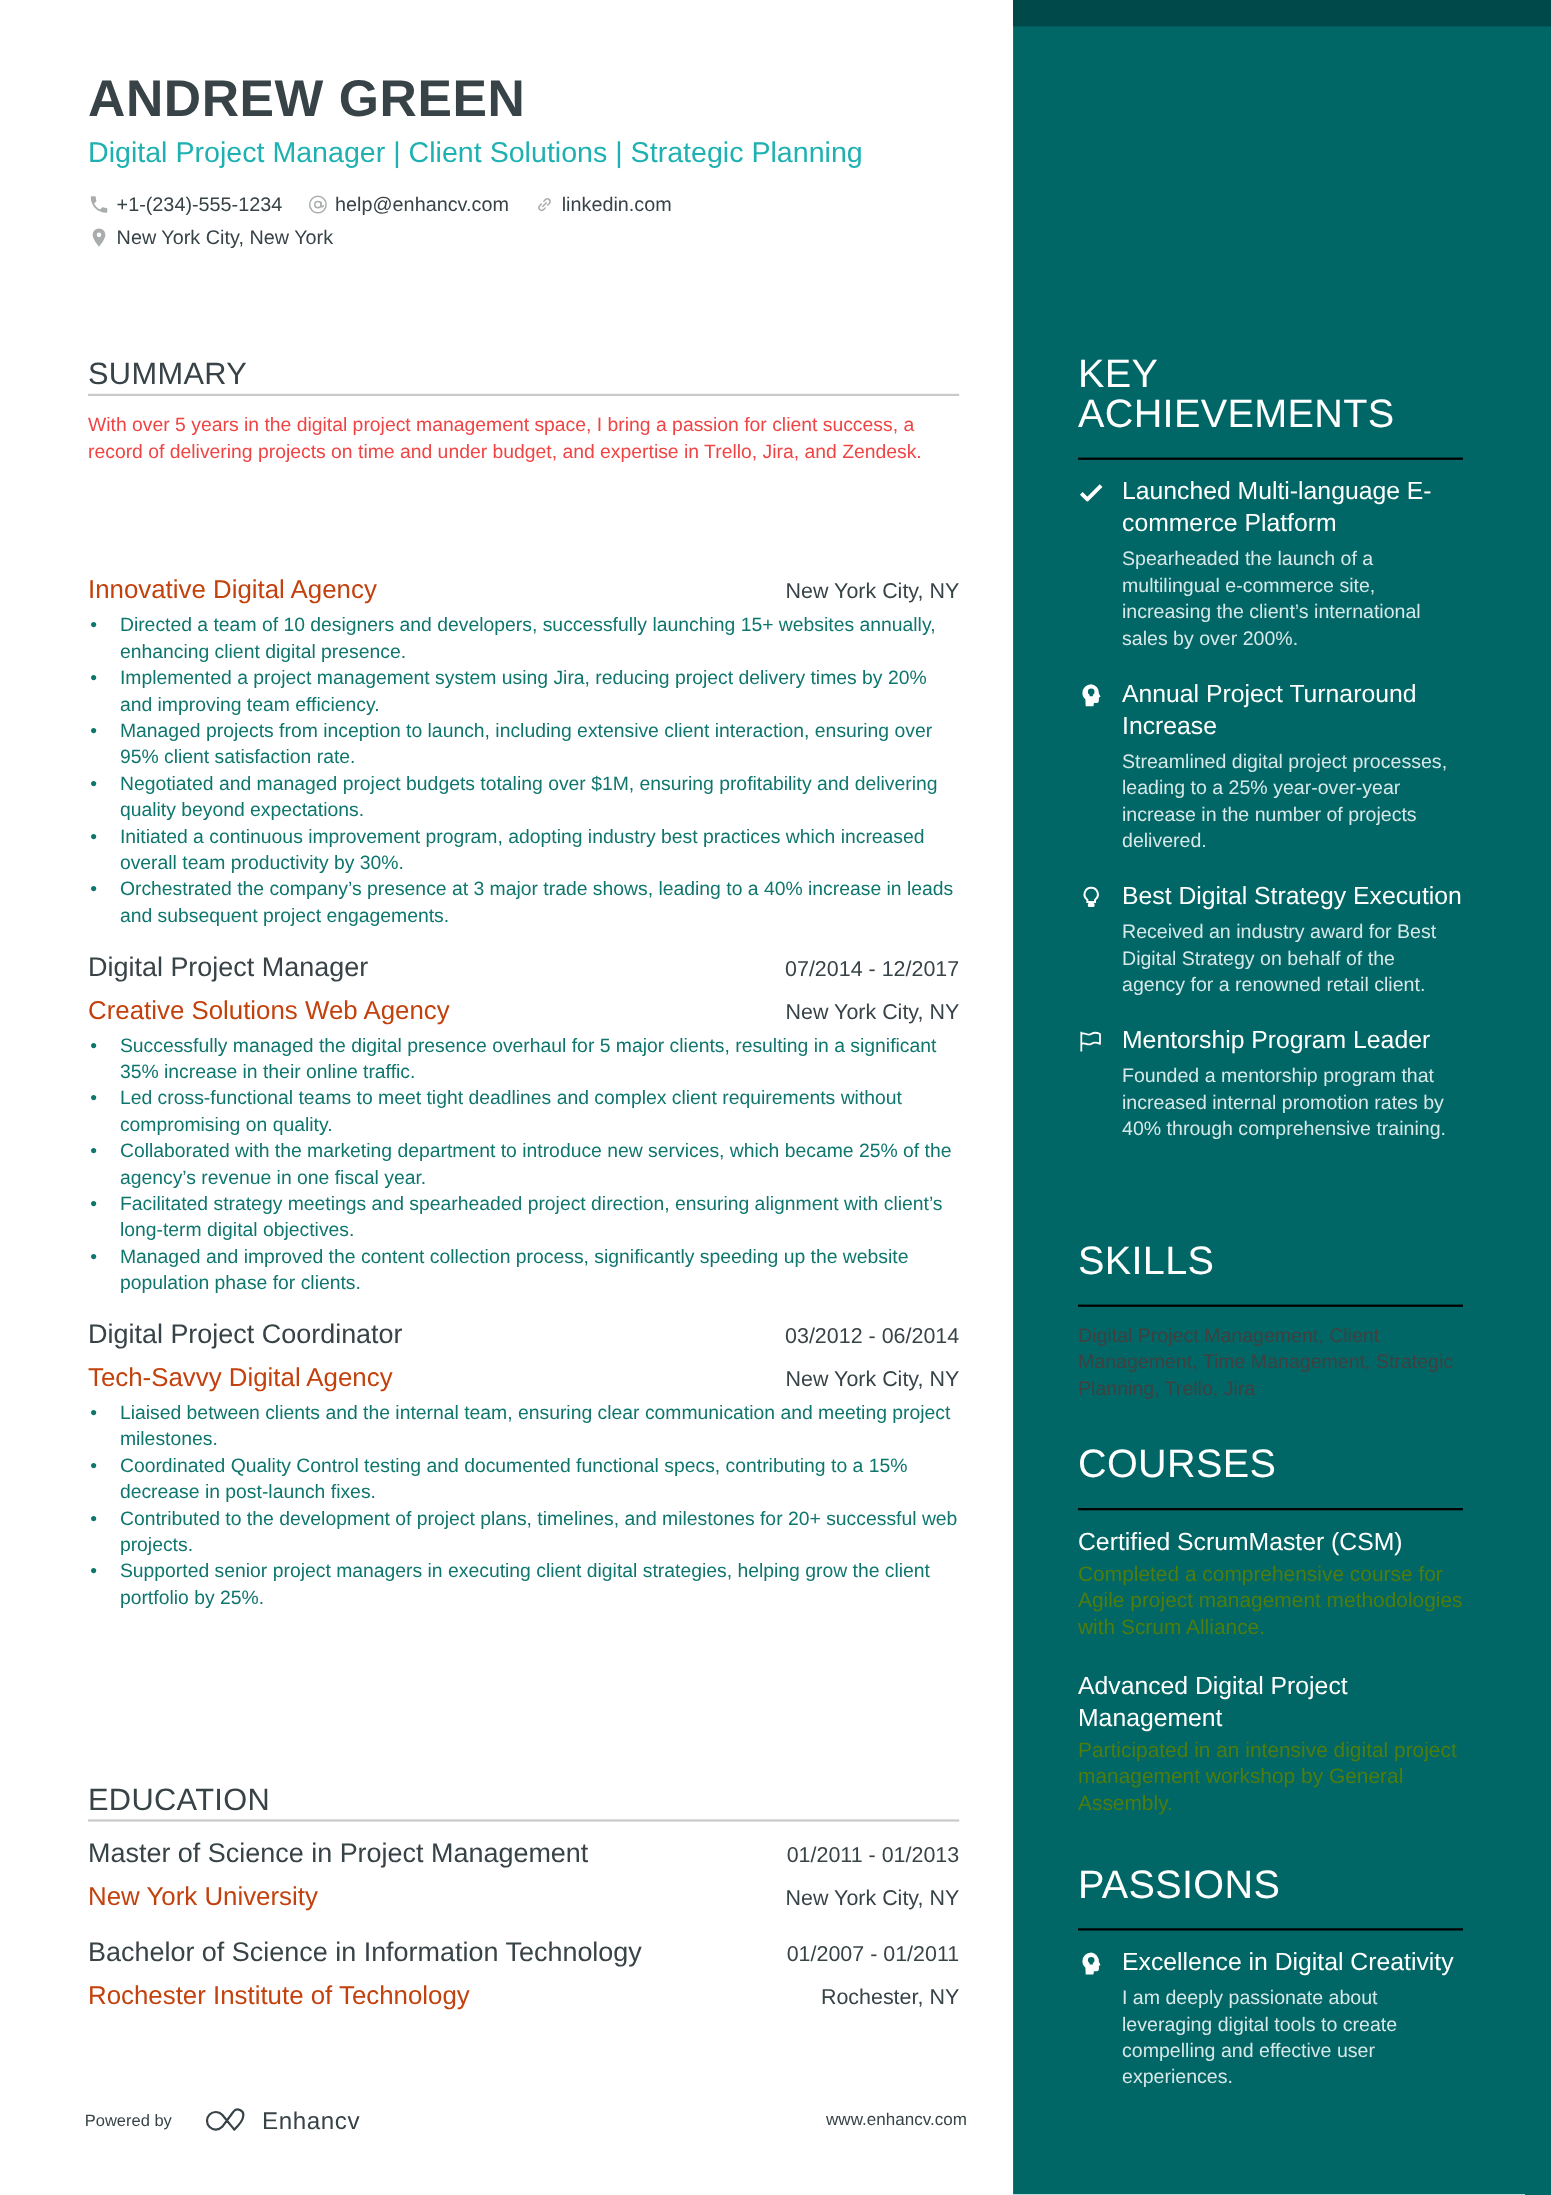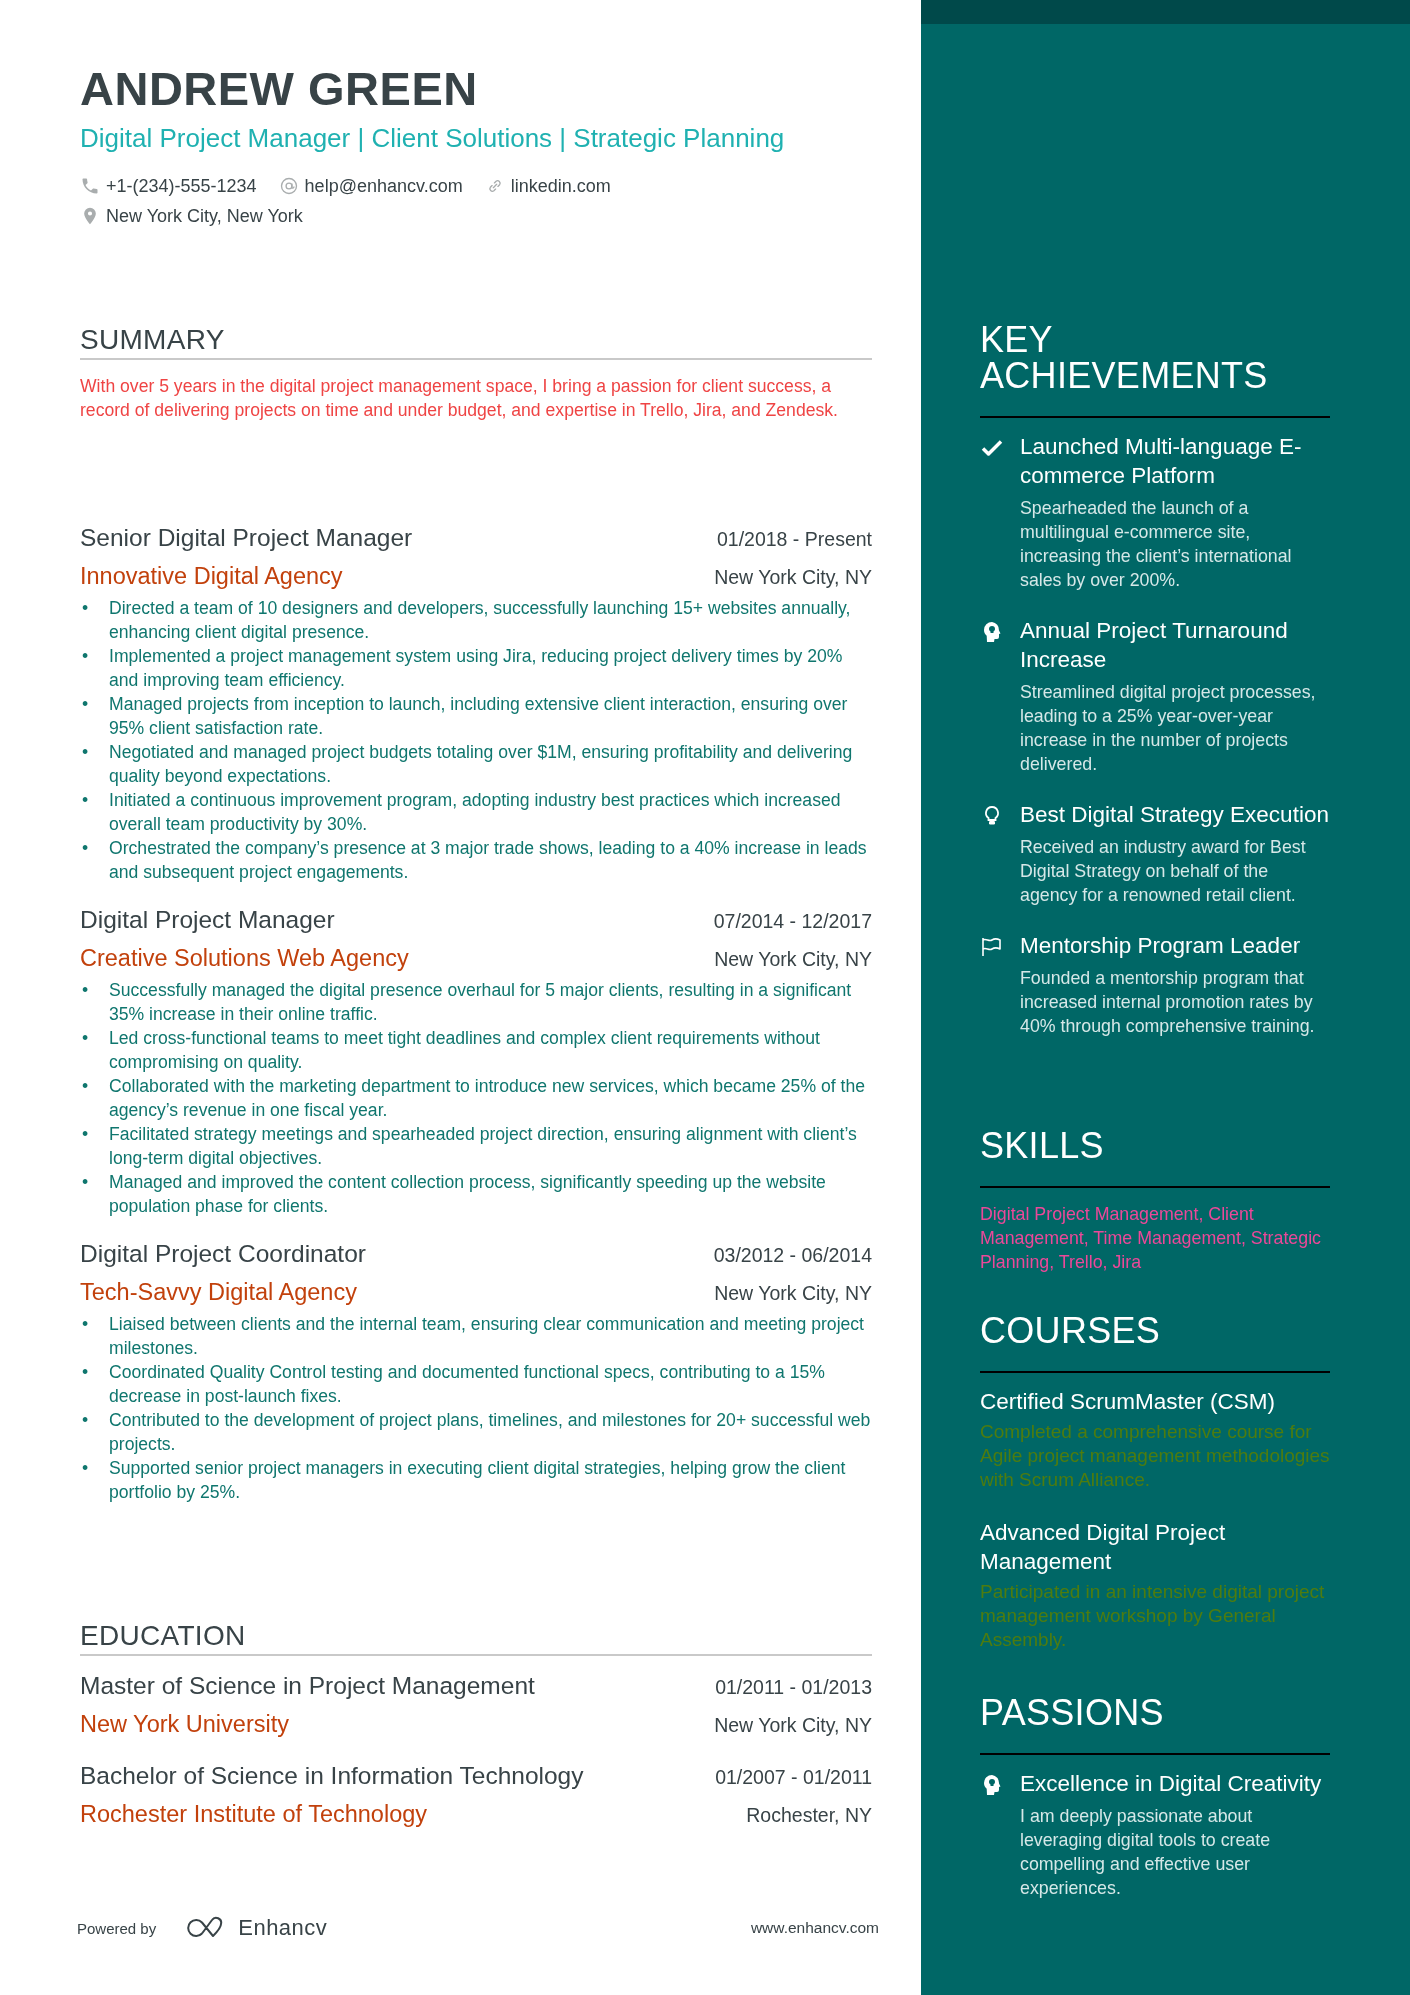--- a/index.html
+++ b/index.html
@@ -50,21 +50,21 @@
   
   .right { position: absolute; left: 980px; width: 350px; color: #ffffff; }
   .r-title { font-size: 36px; color: #ffffff; line-height: 36px; letter-spacing: 0.3px; padding-bottom: 22px; border-bottom: 2px solid #000000; }
   .ach { display: flex; gap: 0; margin-top: 14px; }
   .ach + .ach { margin-top: 24px; }
   .ach-icon { width: 40px; flex: 0 0 40px; padding-top: 4px; }
   .ach-icon svg { width: 24px; height: 24px; }
   .ach-title { font-size: 22.5px; line-height: 29px; color: #ffffff; }
   .ach-desc { font-size: 17.8px; line-height: 24px; color: #d6e8e8; margin-top: 6px; }
 
-  .skills-text { font-size: 17.8px; line-height: 24px; color: #ec4899; margin-top: 14px; }
+  .skills-text { font-size: 17.8px; line-height: 24px; color: #404040; margin-top: 14px; }
   .course { margin-top: 14px; }
   .course + .course { margin-top: 26px; }
   .course-title { font-size: 22.5px; line-height: 29px; color: #ffffff; }
   .course-desc { font-size: 19px; line-height: 24px; color: #4d7c0f; margin-top: 4px; }
 </style>
 </head>
 <body>
 
 <div class="sidebar-bg"></div>
 <div class="sidebar-topbar"></div>
@@ -107,24 +107,20 @@
 </div>
 
 <div class="summary-sec">
   <div class="section-title">SUMMARY</div>
   <p class="summary-text">With over 5 years in the digital project management space, I bring a passion for client success, a record of delivering projects on time and under budget, and expertise in Trello, Jira, and Zendesk.</p>
 </div>
 
 <div class="exp-sec">
 
   <div class="job">
-    <div class="job-head">
-      <span class="job-title">Senior Digital Project Manager</span>
-      <span class="job-date">01/2018 - Present</span>
-    </div>
     <div class="job-sub">
       <span class="job-company">Innovative Digital Agency</span>
       <span class="job-loc">New York City, NY</span>
     </div>
     <ul class="bullets">
       <li>Directed a team of 10 designers and developers, successfully launching 15+ websites annually, enhancing client digital presence.</li>
       <li>Implemented a project management system using Jira, reducing project delivery times by 20% and improving team efficiency.</li>
       <li>Managed projects from inception to launch, including extensive client interaction, ensuring over 95% client satisfaction rate.</li>
       <li>Negotiated and managed project budgets totaling over $1M, ensuring profitability and delivering quality beyond expectations.</li>
       <li>Initiated a continuous improvement program, adopting industry best practices which increased overall team productivity by 30%.</li>

